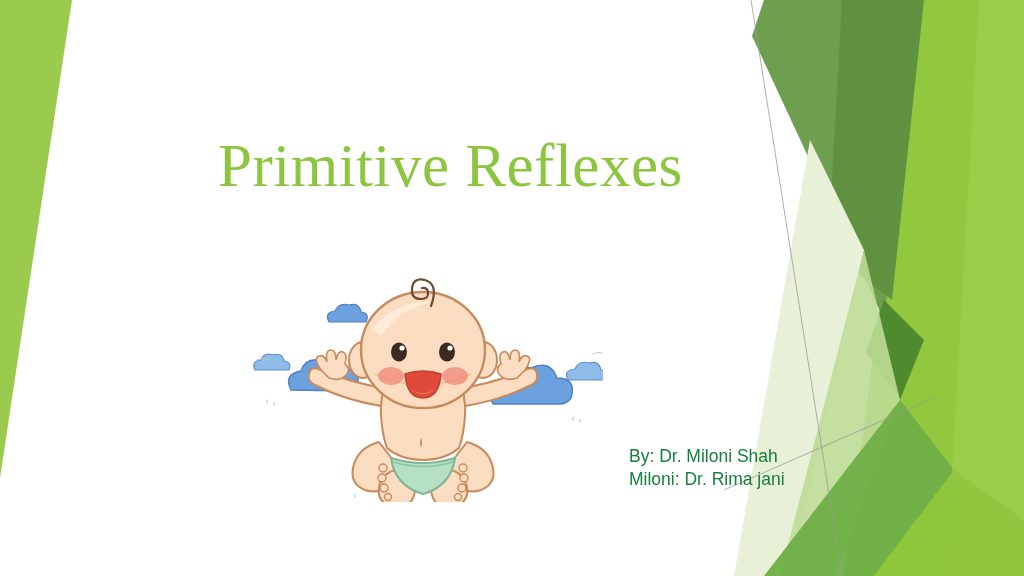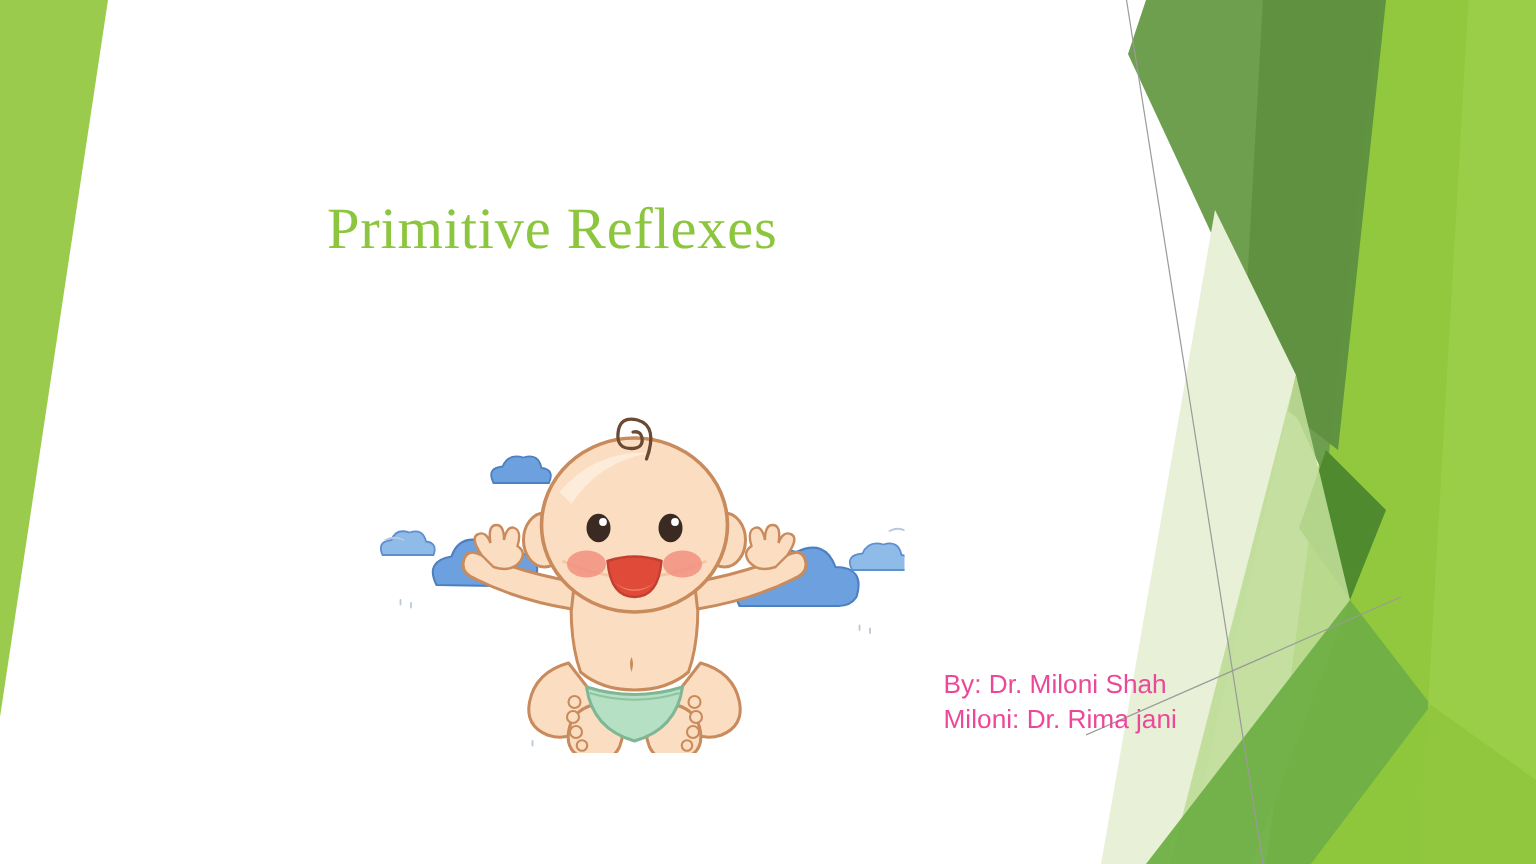--- a/index.html
+++ b/index.html
@@ -22,37 +22,37 @@
     pointer-events: none;
   }
   #decor-left { left: 0; width: 120px; }
   #decor-right { right: 0; width: 300px; }
 
   #title {
     position: absolute;
     left: 218px;
     top: 131px;
     font-family: "Liberation Serif", serif;
-    font-size: 39px;
+    font-size: 61px;
     font-weight: normal;
     letter-spacing: 0.5px;
     color: #8CC63E;
     white-space: nowrap;
     line-height: 1.15;
     margin: 0;
   }
 
   #subtitle {
     position: absolute;
     left: 629px;
     top: 445px;
     font-family: "Liberation Sans", sans-serif;
     font-size: 17.5px;
     line-height: 23px;
-    color: #ec4899;
+    color: #15803d;
     white-space: nowrap;
   }
   #subtitle div { margin: 0; padding: 0; }
 
   #baby-figure {
     position: absolute;
     left: 243px;
     top: 262px;
     width: 360px;
     height: 240px;

